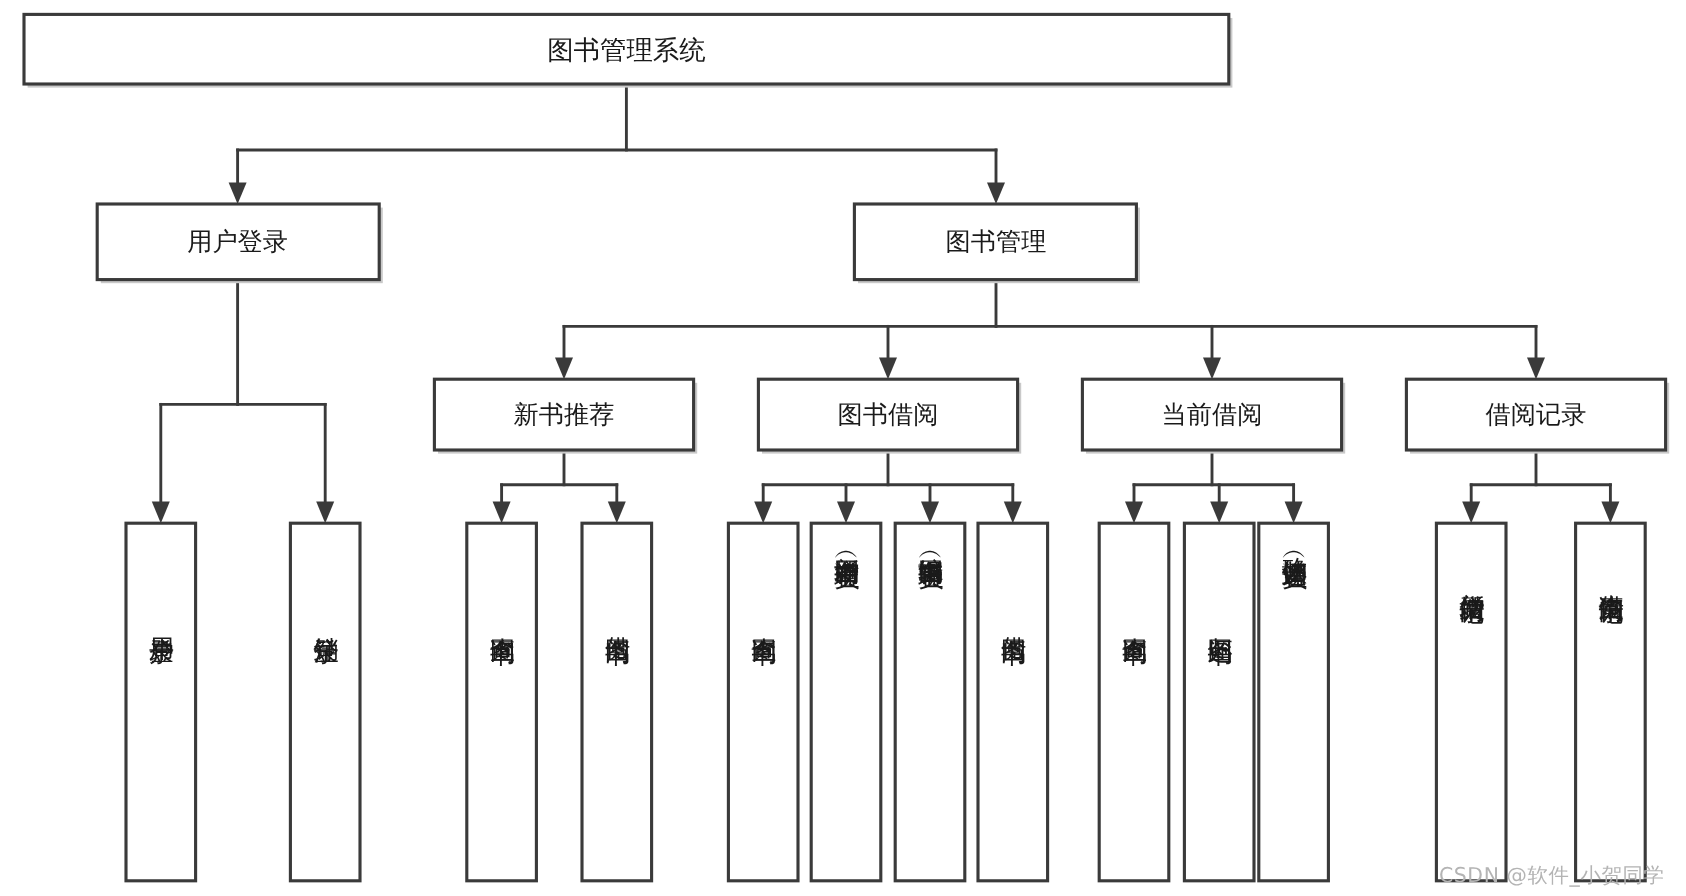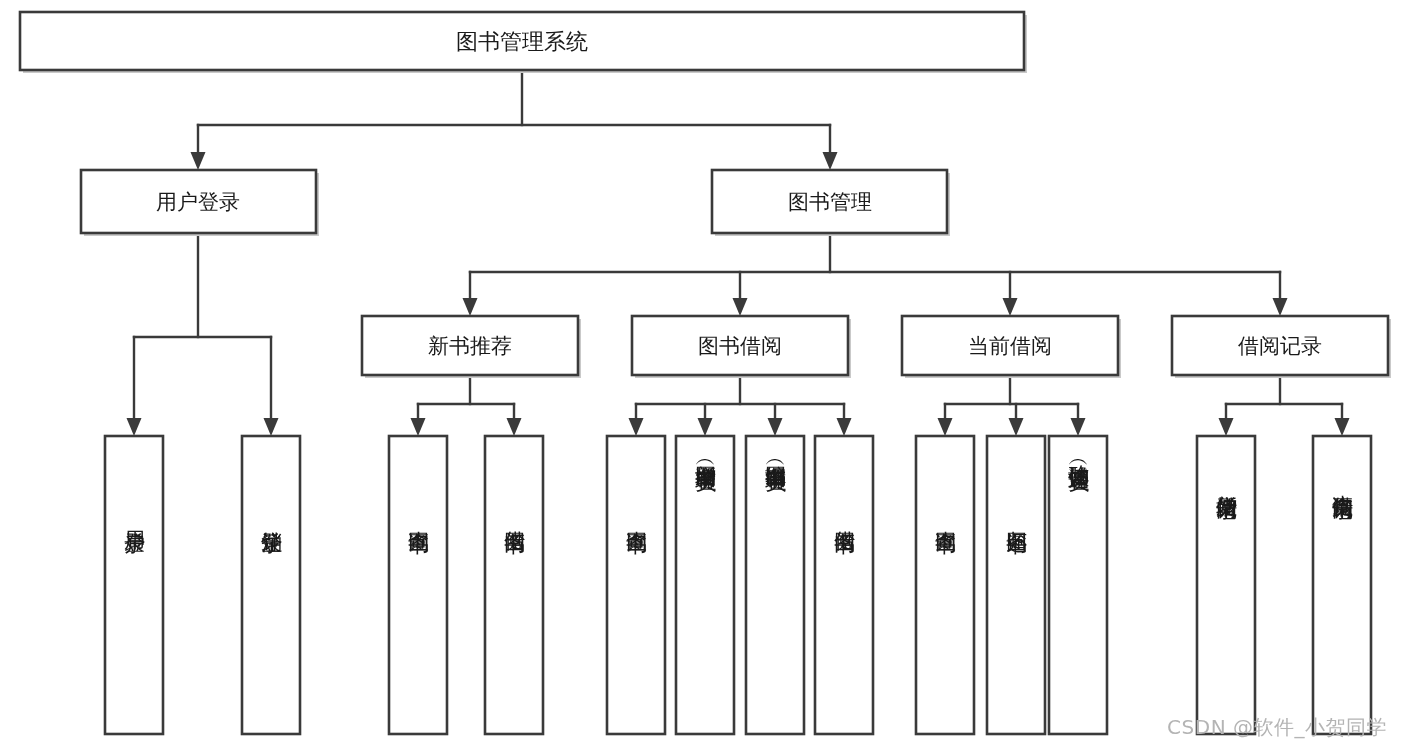--- a/index.html
+++ b/index.html
@@ -69,21 +69,21 @@
     line-height: 1.12;
     color: #1a1a1a;
     letter-spacing: 1px;
     white-space: nowrap;
   }
   .watermark {
     position: absolute;
     right: 10px;
     bottom: 6px;
     font-family: "DejaVu Sans", "Liberation Sans", sans-serif;
-    font-size: 20px;
+    font-size: 17px;
     color: #b4b4b4;
     letter-spacing: 0.5px;
     white-space: nowrap;
   }
 </style>
 </head>
 <body>
 
 <div id="diagram-root">
 

